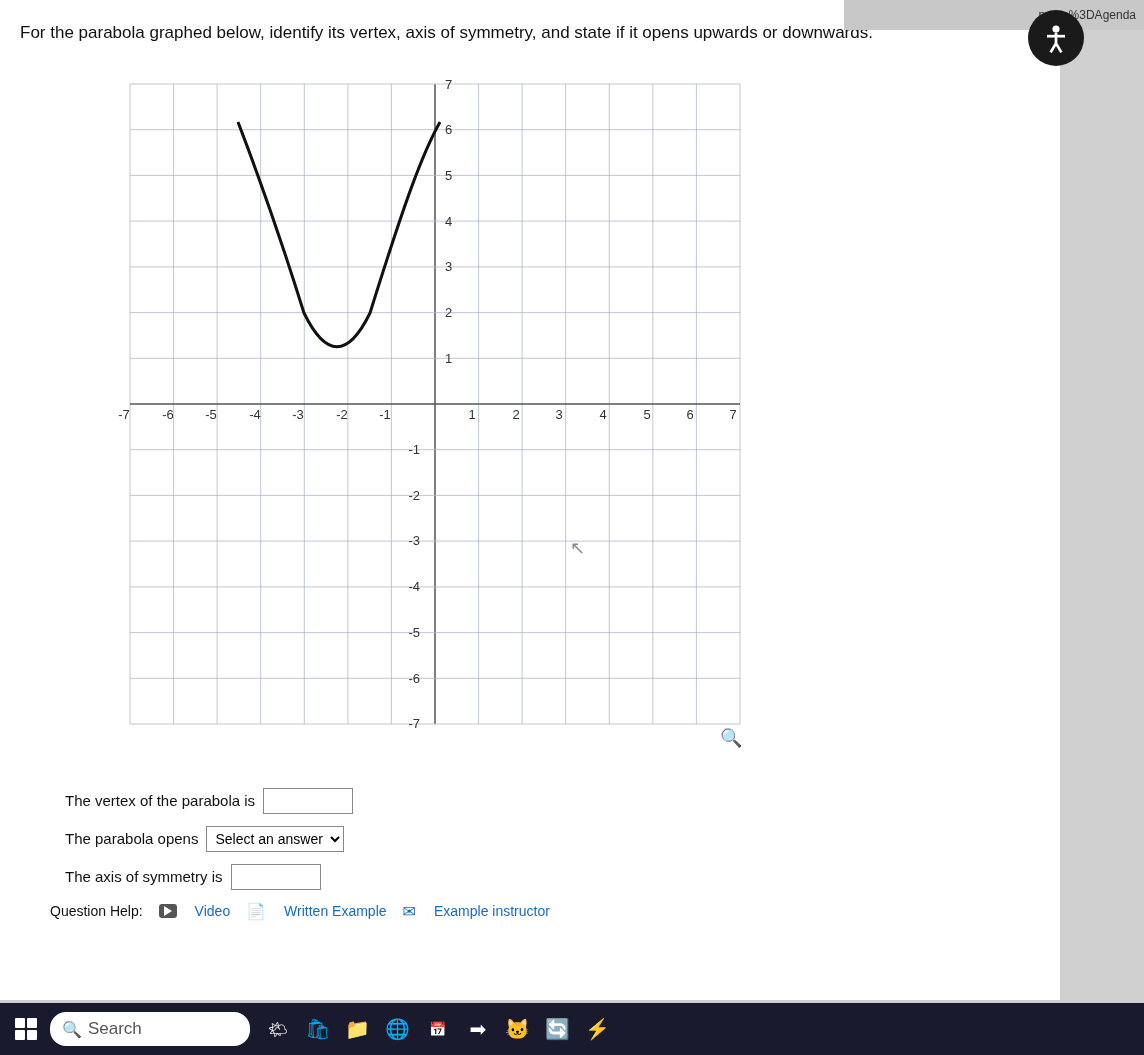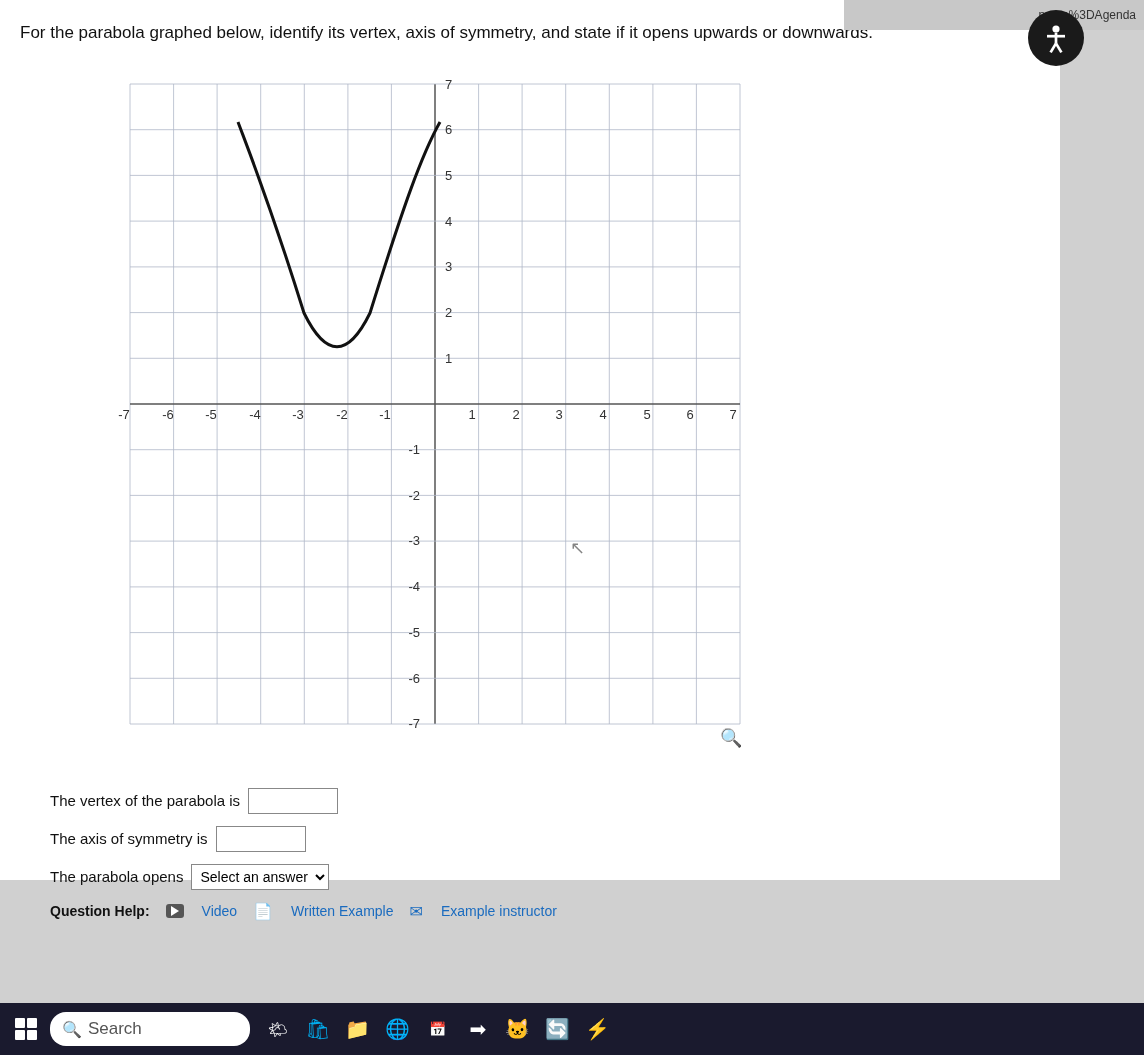--- a/index.html
+++ b/index.html
@@ -27,21 +27,21 @@
       color: #333;
       z-index: 10;
     }
 
     
     .main-content {
       position: absolute;
       top: 0;
       left: 0;
       width: 1060px;
-      height: 880px;
+      height: 1000px;
       background: #fff;
       padding: 20px 20px 20px 20px;
     }
 
     .question-text {
       font-size: 17px;
       color: #111;
       line-height: 1.5;
       margin-bottom: 18px;
       font-weight: 500;
@@ -71,20 +71,21 @@
       display: flex;
       align-items: center;
       margin-bottom: 12px;
       font-size: 15px;
       color: #111;
     }
 
     .answer-row label {
       margin-right: 8px;
       white-space: nowrap;
+      margin-left: 15px;
     }
 
     .answer-input {
       border: 1px solid #888;
       background: #fff;
       width: 90px;
       height: 26px;
       font-size: 14px;
       padding: 2px 4px;
     }
@@ -102,21 +103,21 @@
       display: flex;
       align-items: center;
       gap: 16px;
       font-size: 14px;
       color: #111;
       margin-left: 30px;
       margin-top: 8px;
     }
 
     .help-label {
-      font-weight: bold;
+      font-weight: normal;
     }
 
     .help-link {
       color: #1a6bbf;
       text-decoration: none;
       display: flex;
       align-items: center;
       gap: 18px;
       cursor: pointer;
     }
@@ -309,30 +310,30 @@
       <text x="490" y="490" style="font-size:18px; fill:#333; opacity:0.6">↖</text>
     </svg>
   </div>
 
   <div class="answer-section">
     <div class="answer-row">
       <label>The vertex of the parabola is</label>
       <input type="text" class="answer-input" style="">
     </div>
     <div class="answer-row">
-      <label>The axis of symmetry is</label>
-      <input type="text" class="answer-input" style="">
-    </div>
-    <div class="answer-row">
       <label>The parabola opens</label>
       <select class="answer-select">
         <option>Select an answer</option>
         <option>upward</option>
         <option>downward</option>
       </select>
+    </div>
+    <div class="answer-row">
+      <label>The axis of symmetry is</label>
+      <input type="text" class="answer-input" style="">
     </div>
   </div>
 
   <div class="question-help">
     <span class="help-label">Question Help:</span>
     <a class="help-link">
       <span style="display:inline-flex;align-items:center;justify-content:center;width:18px;height:14px;background:#555;border-radius:3px;position:relative;">
         <span style="width:0;height:0;border-top:5px solid transparent;border-bottom:5px solid transparent;border-left:8px solid white;display:block;"></span>
       </span>
       <span>Video</span>

